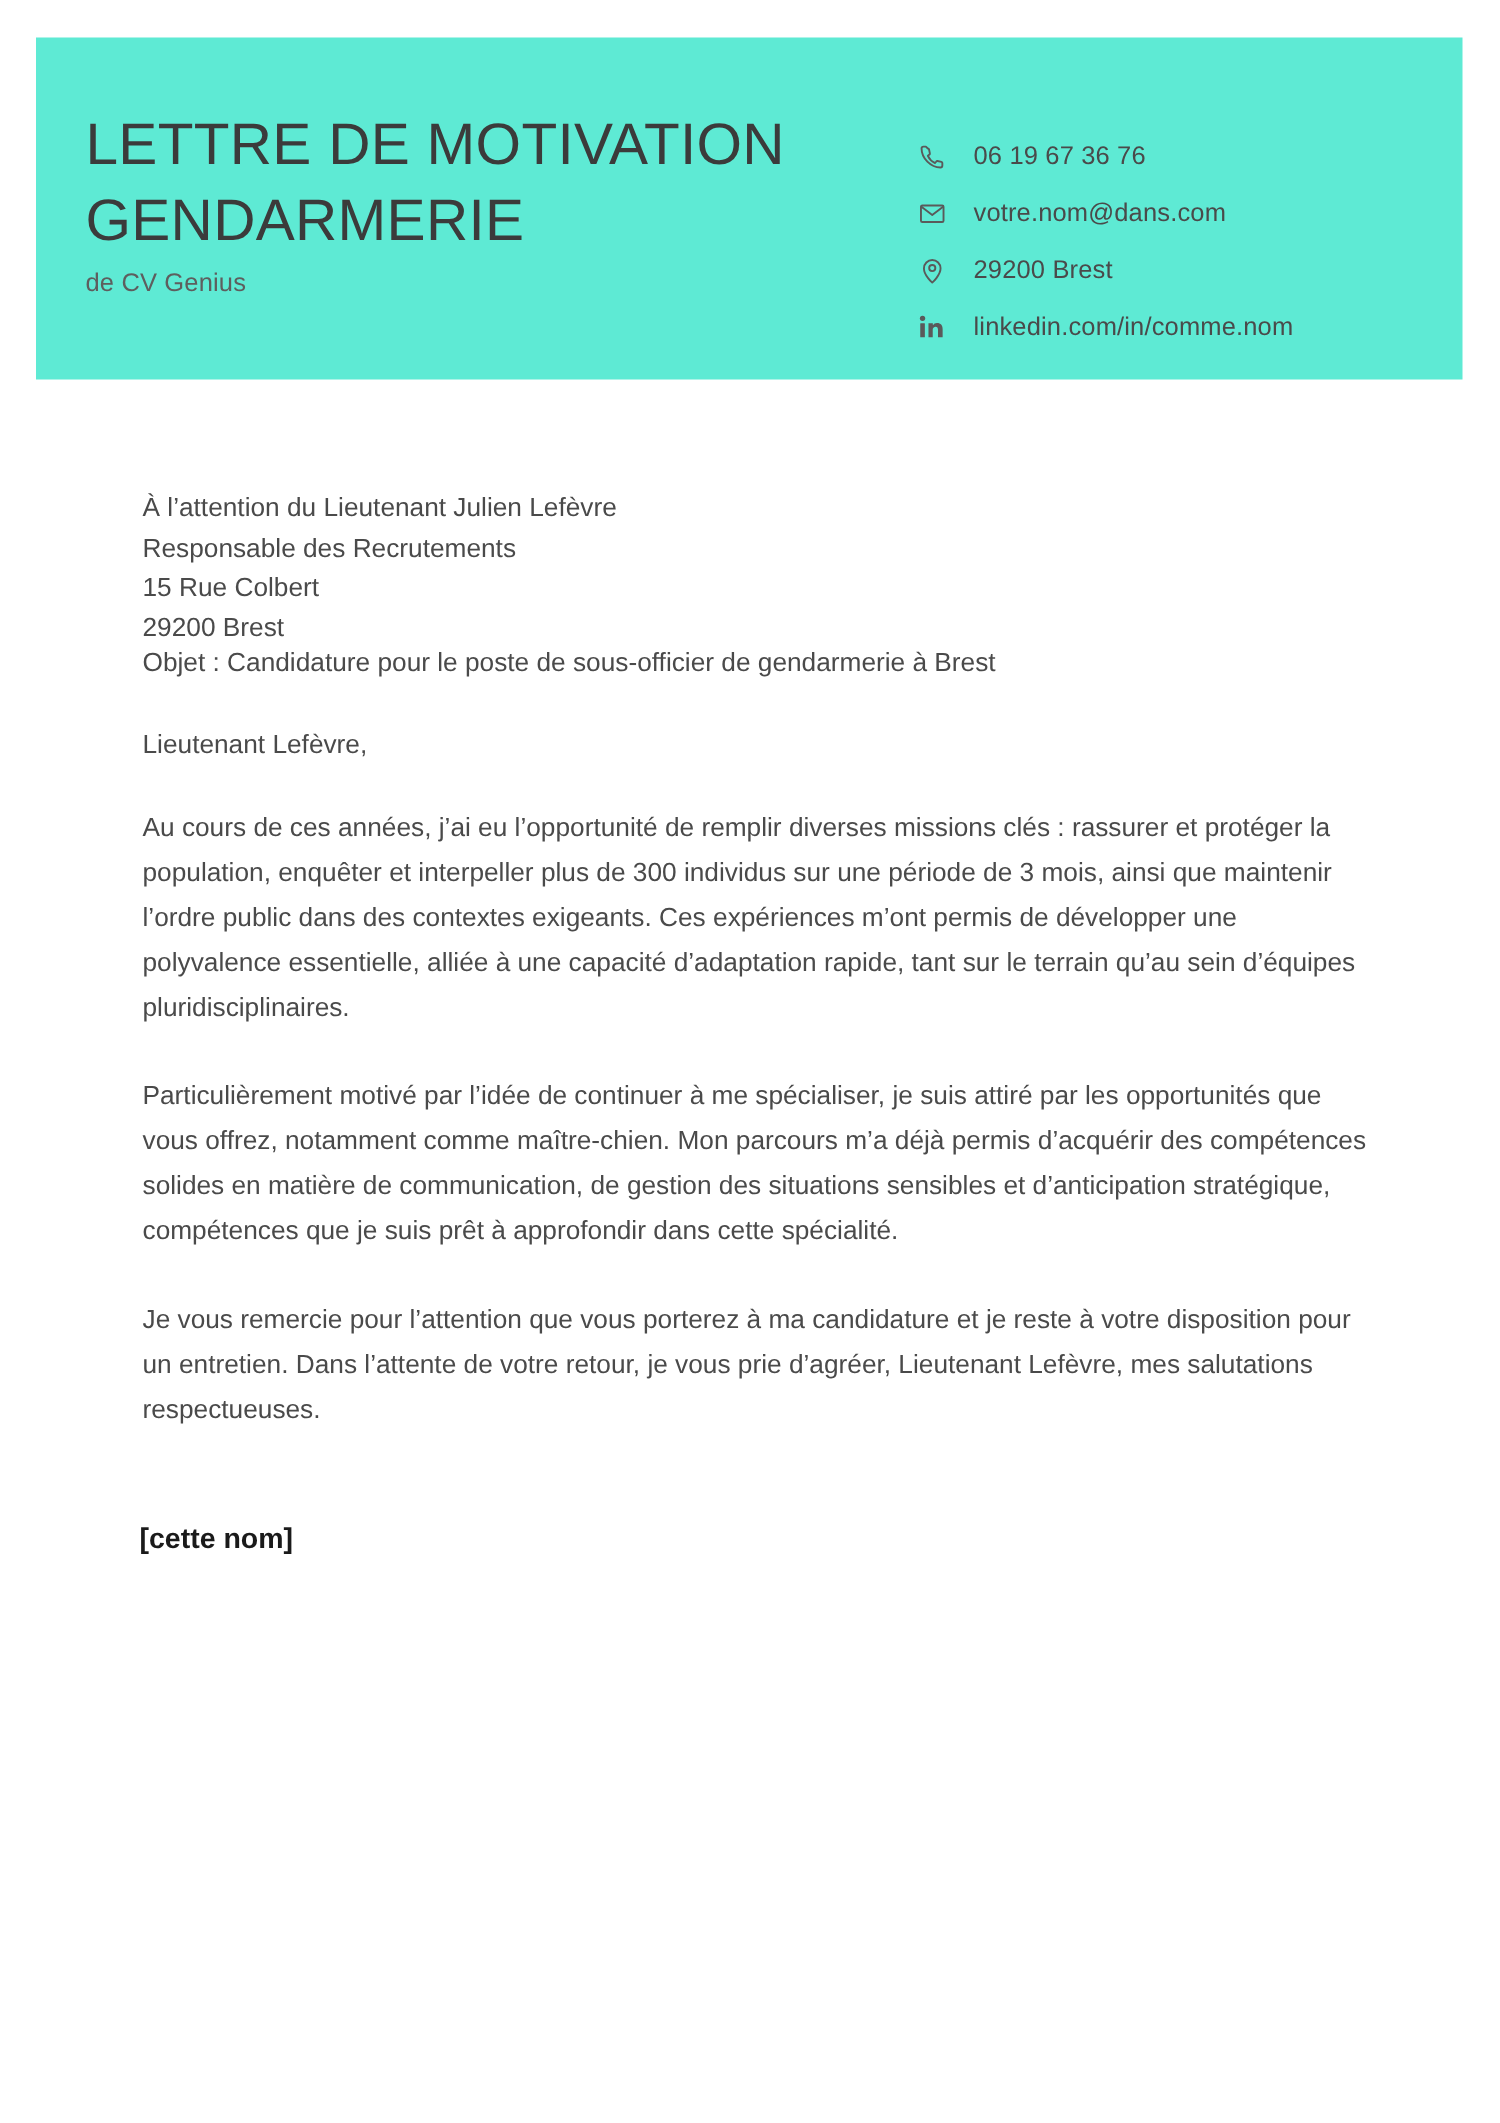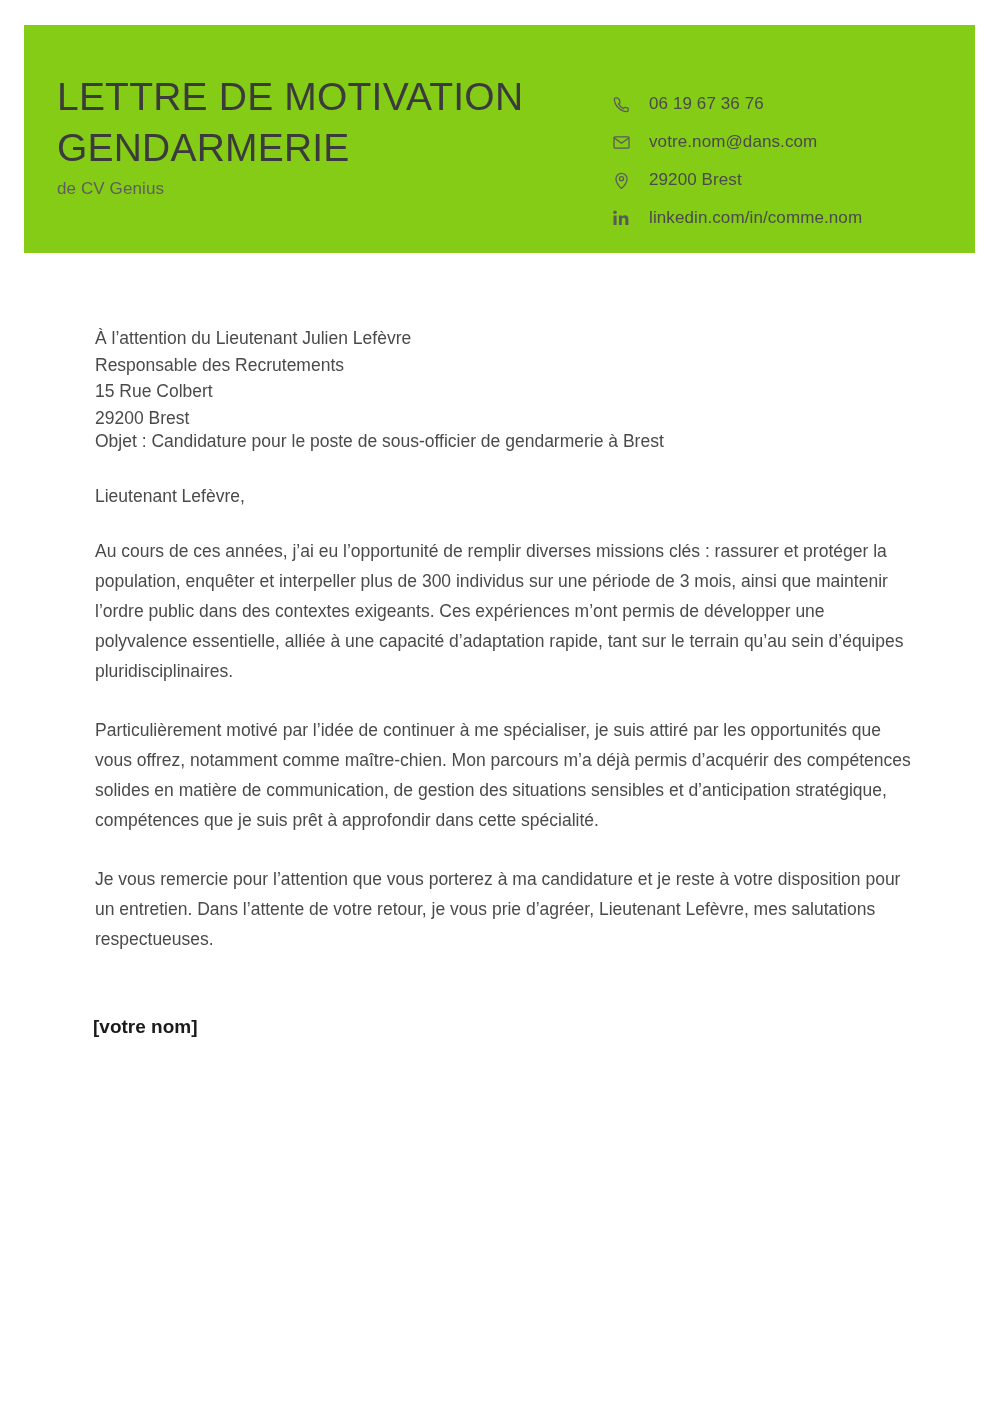--- a/index.html
+++ b/index.html
@@ -23,21 +23,21 @@
     background: #ffffff;
   }
 
   
   .header {
     position: absolute;
     left: 24px;
     top: 25px;
     width: 951px;
     height: 228px;
-    background: #84cc16;
+    background: #5eead4;
     box-sizing: border-box;
     display: flex;
     align-items: flex-start;
   }
 
   .header-left {
     position: absolute;
     left: 33px;
     top: 46px;
     width: 520px;
@@ -209,17 +209,17 @@
 
 
     <div class="subject">Objet : Candidature pour le poste de sous-officier de gendarmerie à Brest</div>
 
     <div class="salutation">Lieutenant Lefèvre,</div>
 
     <p class="para">Au cours de ces années, j’ai eu l’opportunité de remplir diverses missions clés : rassurer et protéger la population, enquêter et interpeller plus de 300 individus sur une période de 3 mois, ainsi que maintenir l’ordre public dans des contextes exigeants. Ces expériences m’ont permis de développer une polyvalence essentielle, alliée à une capacité d’adaptation rapide, tant sur le terrain qu’au sein d’équipes pluridisciplinaires.</p>
     <p class="para">Particulièrement motivé par l’idée de continuer à me spécialiser, je suis attiré par les opportunités que vous offrez, notamment comme maître-chien. Mon parcours m’a déjà permis d’acquérir des compétences solides en matière de communication, de gestion des situations sensibles et d’anticipation stratégique, compétences que je suis prêt à approfondir dans cette spécialité.</p>
     <p class="para">Je vous remercie pour l’attention que vous porterez à ma candidature et je reste à votre disposition pour un entretien. Dans l’attente de votre retour, je vous prie d’agréer, Lieutenant Lefèvre, mes salutations respectueuses.</p>
 
-    <div class="signature">[votre nom]</div>
+    <div class="signature">[cette nom]</div>
 
   </div>
 
 </div>
 
 </body></html>

